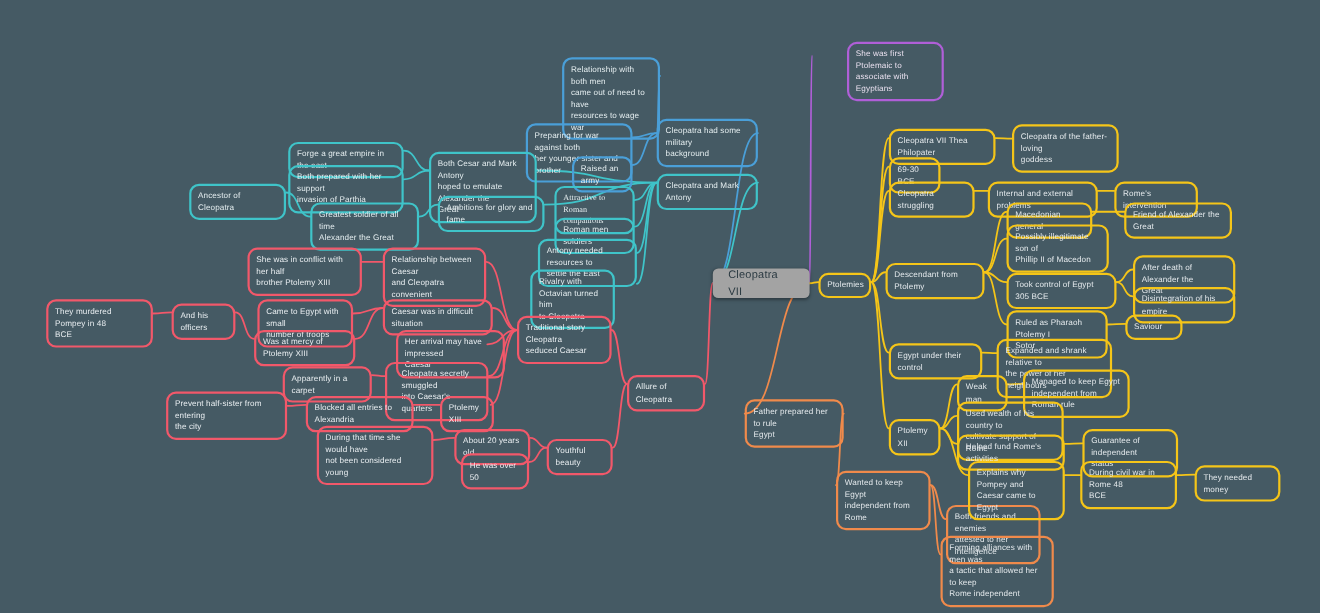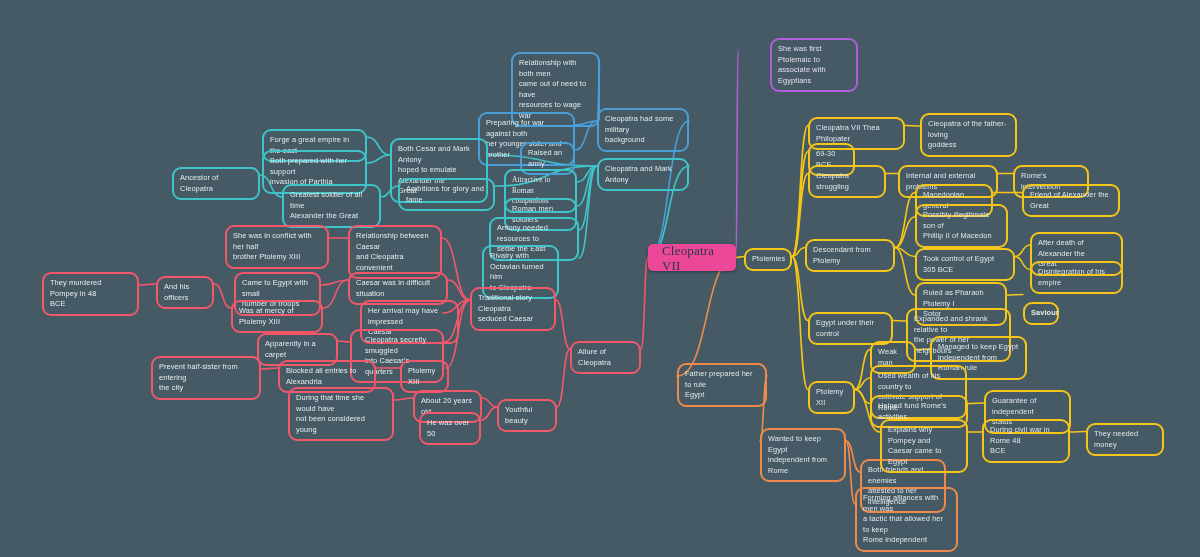--- a/index.html
+++ b/index.html
@@ -21,31 +21,30 @@
     font-size:7.4px;
     line-height:10.5px;
     letter-spacing:.1px;
     padding:4px 6px;
     background:transparent;
     white-space:pre-line;
     display:flex;
     align-items:center;
   }
   .root{
-    background:#ec4899;
+    background:#a3a3a3;
     color:#2b3a42;
     border:none;
     border-radius:5px;
-    font-size:13px;
+    font-size:10px;
     line-height:15px;
     letter-spacing:.2px;
     padding:8px 14px;
     justify-content:center;
     box-shadow:0 1px 3px rgba(0,0,0,.35);
-    font-family:Liberation Serif, serif;
   }
   .c-yellow{border-color:#f5c518;color:#e4e9ec;}
   .c-orange{border-color:#f08a4b;color:#e4e9ec;}
   .c-pink{border-color:#f2586a;color:#e9eef1;}
   .c-cyan{border-color:#3fc4c9;color:#e4edef;}
   .c-blue{border-color:#4a9fd8;color:#e4edef;}
   .c-purple{border-color:#b05fd8;color:#e9e0ef;}
 </style>
 </head>
 <body>
@@ -198,21 +197,21 @@
       <div class="node c-yellow" style="left: 1022px; top: 184px; width: 98px; min-height: 17px;">Friend of Alexander the Great</div>
       <div class="node c-yellow" style="left: 915px; top: 204px; width: 93px; min-height: 26px;">Possibly illegitimate son of
 Phillip II of Macedon</div>
       <div class="node c-yellow" style="left: 805px; top: 239px; width: 90px; min-height: 17px;">Descendant from Ptolemy</div>
       <div class="node c-yellow" style="left: 915px; top: 248px; width: 100px; min-height: 17px;">Took control of Egypt 305 BCE</div>
       <div class="node c-yellow" style="left: 1030px; top: 232px; width: 93px; min-height: 26px;">After death of Alexander the
 Great</div>
       <div class="node c-yellow" style="left: 1030px; top: 261px; width: 93px; min-height: 17px;">Disintegration of his empire</div>
       <div class="node c-yellow" style="left: 915px; top: 282px; width: 92px; min-height: 26px;">Ruled as Pharaoh Ptolemy I
 Sotor</div>
-      <div class="node c-yellow" style="left: 1023px; top: 302px; width: 36px; min-height: 17px; font-weight: bold;">Saviour</div>
+      <div class="node c-yellow" style="left: 1023px; top: 286px; width: 52px; min-height: 17px;">Saviour</div>
       <div class="node c-yellow" style="left: 808px; top: 312px; width: 85px; min-height: 17px;">Egypt under their control</div>
       <div class="node c-yellow" style="left: 906px; top: 308px; width: 105px; min-height: 26px;">Expanded and shrank relative to
 the power of her neighbours</div>
       <div class="node c-yellow" style="left: 870px; top: 341px; width: 46px; min-height: 17px;">Weak man</div>
       <div class="node c-yellow" style="left: 930px; top: 336px; width: 97px; min-height: 26px;">Managed to keep Egypt
 independent from Roman rule</div>
       <div class="node c-yellow" style="left: 870px; top: 365px; width: 97px; min-height: 26px;">Used wealth of his country to
 cultivate support of Rome</div>
       <div class="node c-yellow" style="left: 808px; top: 381px; width: 47px; min-height: 17px;">Ptolemy XII</div>
       <div class="node c-yellow" style="left: 870px; top: 395px; width: 98px; min-height: 17px;">Helped fund Rome's activities</div>

